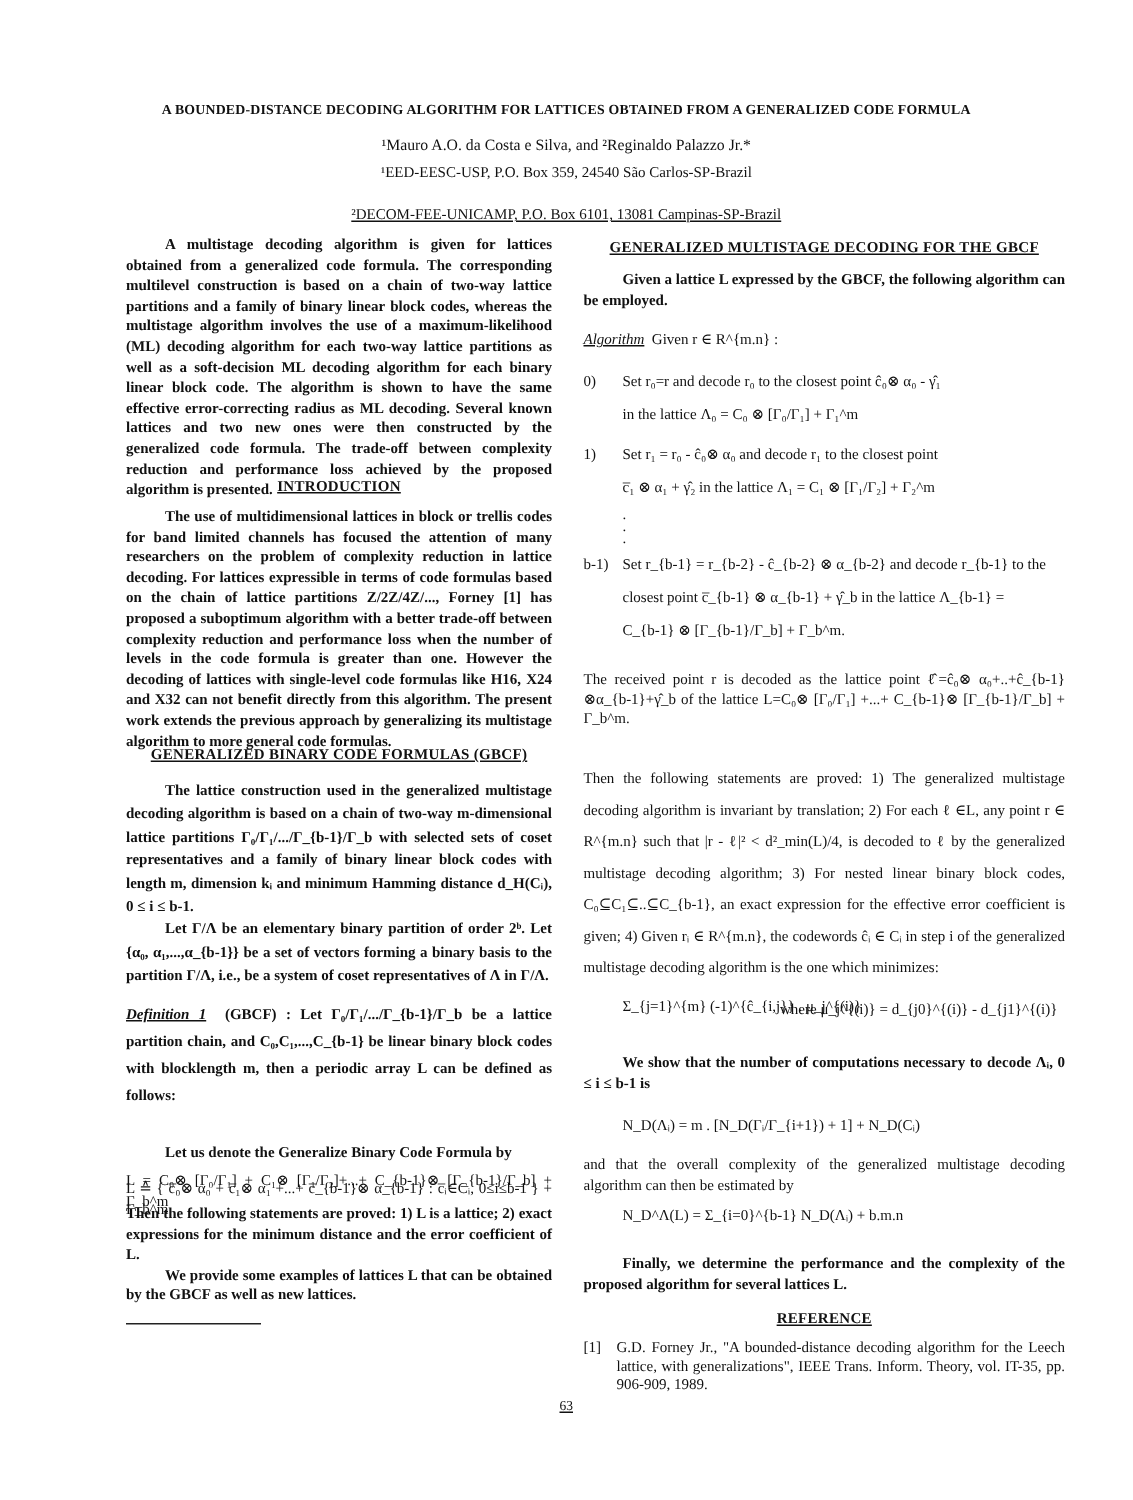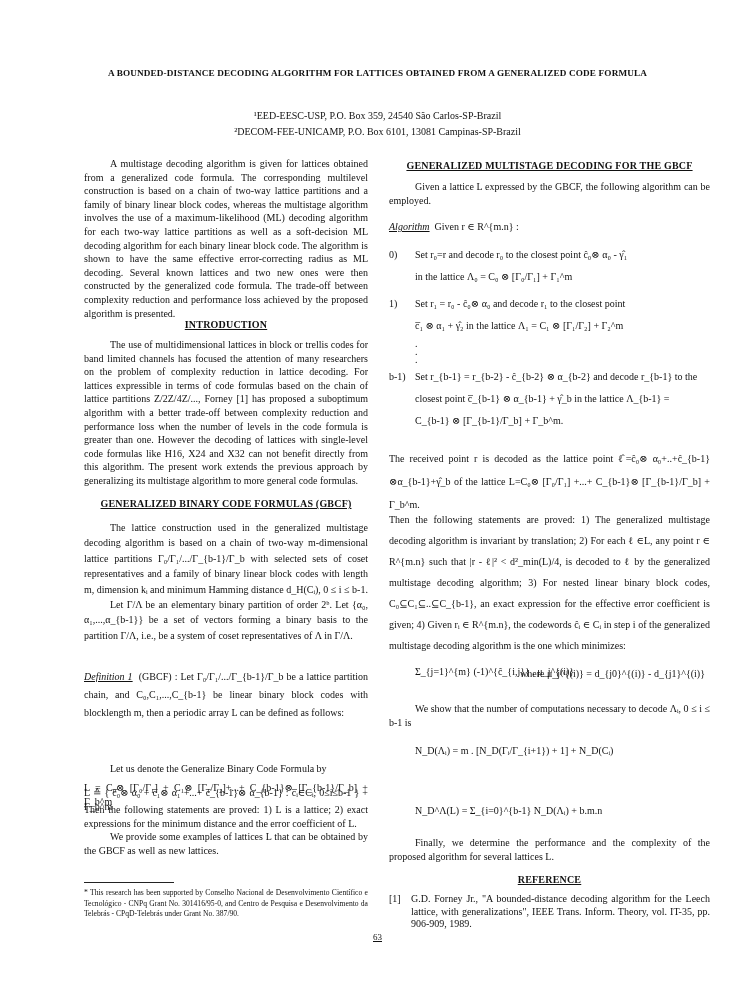--- a/index.html
+++ b/index.html
@@ -3,25 +3,25 @@
 <meta charset="utf-8">
 <style>
   html, body { margin: 0; padding: 0; background: #ffffff; }
   body { width: 755px; height: 1000px; position: relative; overflow: hidden;
          font-family: "Liberation Serif", "DejaVu Serif", serif; color: #111; }
   .page { position: absolute; left: 0; top: 0; width: 755px; height: 1000px; padding-left: 32px; }
   .title { position: absolute; top: 68px; left: 40px; width: 675px; text-align: center;
            font-size: 9.2px; font-weight: bold; letter-spacing: 0.15px; }
   .authors { position: absolute; top: 92px; left: 0; width: 755px; text-align: center; font-size: 10.5px; }
   .affil { position: absolute; left: 0; width: 755px; text-align: center; font-size: 10px; }
-  .affil1 { top: 110px; } .affil2 { top: 126px; }
+  .affil1 { top: 110px; } .affil2 { top: 138px; text-decoration: underline; }
   .col { position: absolute; font-size: 10px; line-height: 13.6px; text-align: justify; }
   .left { left: 84px; width: 284px; }
   .right { left: 389px; width: 321px; }
-  p { margin: 0; }
+  p { margin: 0; font-weight: bold; }
   .indent { text-indent: 26px; }
   .sec { font-weight: bold; text-align: center; font-size: 10px; text-decoration: underline; letter-spacing: 0.2px; }
   .abs { top: 157px; }
   .intro-h { top: 318px; }
   .intro { top: 338px; }
   .gbcf-h { top: 497px; }
   .gbcf { top: 520px; line-height: 15.4px; }
   .def { top: 668px; line-height: 18px; }
   .eqL { top: 766px; font-size: 10px; margin-top: 20px; }
   .letus { top: 762px; }
@@ -31,40 +31,41 @@
   .footnote { position: absolute; left: 84px; top: 888px; width: 284px; font-size: 7.6px; line-height: 10.6px; text-align: justify; }
   .pageno { position: absolute; top: 932px; left: 0; width: 755px; text-align: center; font-size: 9px; text-decoration: underline; }
   .gm-h { top: 159px; }
   .gm { top: 180px; }
   .algo { top: 220px; }
   .italic-u { font-style: italic; text-decoration: underline; }
   .step { position: absolute; left: 389px; width: 321px; font-size: 10px; line-height: 22px; }
   .step .num { position: absolute; left: 0; }
   .step .body { position: absolute; left: 26px; width: 295px; }
   .dots { position: absolute; left: 415px; top: 340px; font-size: 10px; line-height: 8px; }
-  .recv { top: 447px; line-height: 23px; }
+  .recv { top: 447px; line-height: 13px; }
   .stmts { top: 509px; line-height: 21px; }
   .sumeq { position: absolute; left: 415px; top: 666px; font-size: 10px; }
   .wherepart { position: absolute; left: 520px; top: 668px; font-size: 10px; }
   .show { top: 702px; }
   .nd1 { position: absolute; left: 415px; top: 745px; font-size: 10px; }
   .overall { top: 770px; }
   .nd2 { position: absolute; left: 415px; top: 805px; font-size: 10px; }
   .finally { top: 836px; }
   .ref-h { top: 873px; }
   .ref { position: absolute; left: 389px; top: 893px; width: 321px; font-size: 10px; line-height: 12.5px; text-align: justify; }
   .ref .rn { position: absolute; left: 0; }
   .ref .rb { margin-left: 22px; }
 </style>
 </head>
 <body>
 
 <div class="page">
 
   <div class="title">A BOUNDED-DISTANCE DECODING ALGORITHM FOR LATTICES OBTAINED FROM A GENERALIZED CODE FORMULA</div>
+  <div class="authors">¹Mauro A.O. da Costa e Silva, and ²Reginaldo Palazzo Jr.*</div>
   <div class="affil affil1">¹EED-EESC-USP, P.O. Box 359, 24540 São Carlos-SP-Brazil</div>
   <div class="affil affil2">²DECOM-FEE-UNICAMP, P.O. Box 6101, 13081 Campinas-SP-Brazil</div>
 
   <div class="col left abs">
     <p class="indent">A multistage decoding algorithm is given for lattices obtained from a generalized code formula. The corresponding multilevel construction is based on a chain of two-way lattice partitions and a family of binary linear block codes, whereas the multistage algorithm involves the use of a maximum-likelihood (ML) decoding algorithm for each two-way lattice partitions as well as a soft-decision ML decoding algorithm for each binary linear block code. The algorithm is shown to have the same effective error-correcting radius as ML decoding. Several known lattices and two new ones were then constructed by the generalized code formula. The trade-off between complexity reduction and performance loss achieved by the proposed algorithm is presented.</p>
   </div>
 
   <div class="col left intro-h sec">INTRODUCTION</div>
   <div class="col left intro">
     <p class="indent">The use of multidimensional lattices in block or trellis codes for band limited channels has focused the attention of many researchers on the problem of complexity reduction in lattice decoding. For lattices expressible in terms of code formulas based on the chain of lattice partitions Z/2Z/4Z/..., Forney [1] has proposed a suboptimum algorithm with a better trade-off between complexity reduction and performance loss when the number of levels in the code formula is greater than one. However the decoding of lattices with single-level code formulas like H16, X24 and X32 can not benefit directly from this algorithm. The present work extends the previous approach by generalizing its multistage algorithm to more general code formulas.</p>
@@ -84,21 +85,20 @@
   <div class="col left letus">
     <p class="indent">Let us denote the Generalize Binary Code Formula by</p>
   </div>
   <div class="col left eq2">L = C₀⊗ [Γ₀/Γ₁] + C₁⊗ [Γ₁/Γ₂]+...+ C_{b-1}⊗ [Γ_{b-1}/Γ_b] + Γ_b^m</div>
   <div class="col left then">
     <p>Then the following statements are proved: 1) L is a lattice; 2) exact expressions for the minimum distance and the error coefficient of L.</p>
     <p class="indent">We provide some examples of lattices L that can be obtained by the GBCF as well as new lattices.</p>
   </div>
 
   <div class="fnrule"></div>
-  <div class="footnote">* This research has been supported by Conselho Nacional de Desenvolvimento Científico e Tecnológico - CNPq Grant No. 301416/95-0, and Centro de Pesquisa e Desenvolvimento da Telebrás - CPqD-Telebrás under Grant No. 387/90.</div>
 
   <div class="col right gm">
     <p class="indent">Given a lattice L expressed by the GBCF, the following algorithm can be employed.</p>
   </div>
   <div class="col right gm-h sec">GENERALIZED MULTISTAGE DECODING FOR THE GBCF</div>
   <div class="col right algo">
     <span class="italic-u">Algorithm</span>&nbsp;
     <span>Given r ∈ R^{m.n} :</span>
   </div>
 
@@ -132,20 +132,21 @@
   <div class="col right recv">The received point r is decoded as the lattice point ℓ̂=ĉ₀⊗ α₀+..+ĉ_{b-1}⊗α_{b-1}+γ̂_b of the lattice L=C₀⊗ [Γ₀/Γ₁] +...+ C_{b-1}⊗ [Γ_{b-1}/Γ_b] + Γ_b^m.</div>
   <div class="col right stmts">Then the following statements are proved: 1) The generalized multistage decoding algorithm is invariant by translation; 2) For each ℓ ∈L, any point r ∈ R^{m.n} such that |r - ℓ|² &lt; d²_min(L)/4, is decoded to ℓ by the generalized multistage decoding algorithm; 3) For nested linear binary block codes, C₀⊆C₁⊆..⊆C_{b-1}, an exact expression for the effective error coefficient is given; 4) Given rᵢ ∈ R^{m.n}, the codewords ĉᵢ ∈ Cᵢ in step i of the generalized multistage decoding algorithm is the one which minimizes:</div>
 
   <div class="sumeq">Σ_{j=1}^{m} (-1)^{ĉ_{i,j}} . μ_j^{(i)}</div>
   <div class="wherepart">where   μ_j^{(i)} = d_{j0}^{(i)} - d_{j1}^{(i)}</div>
 
   <div class="col right show">
     <p class="indent">We show that the number of computations necessary to decode Λᵢ, 0 ≤ i ≤ b-1 is</p>
   </div>
   <div class="nd1">N_D(Λᵢ) = m . [N_D(Γᵢ/Γ_{i+1}) + 1] + N_D(Cᵢ)</div>
+  <div class="col right overall">and that the overall complexity of the generalized multistage decoding algorithm can then be estimated by</div>
   <div class="nd2">N_D^Λ(L) = Σ_{i=0}^{b-1} N_D(Λᵢ) + b.m.n</div>
   <div class="col right finally">
     <p class="indent">Finally, we determine the performance and the complexity of the proposed algorithm for several lattices L.</p>
   </div>
 
   <div class="col right ref-h sec">REFERENCE</div>
   <div class="ref">
     <span class="rn">[1]</span>
     <div class="rb">G.D. Forney Jr., "A bounded-distance decoding algorithm for the Leech lattice, with generalizations", IEEE Trans. Inform. Theory, vol. IT-35, pp. 906-909, 1989.</div>
   </div>

